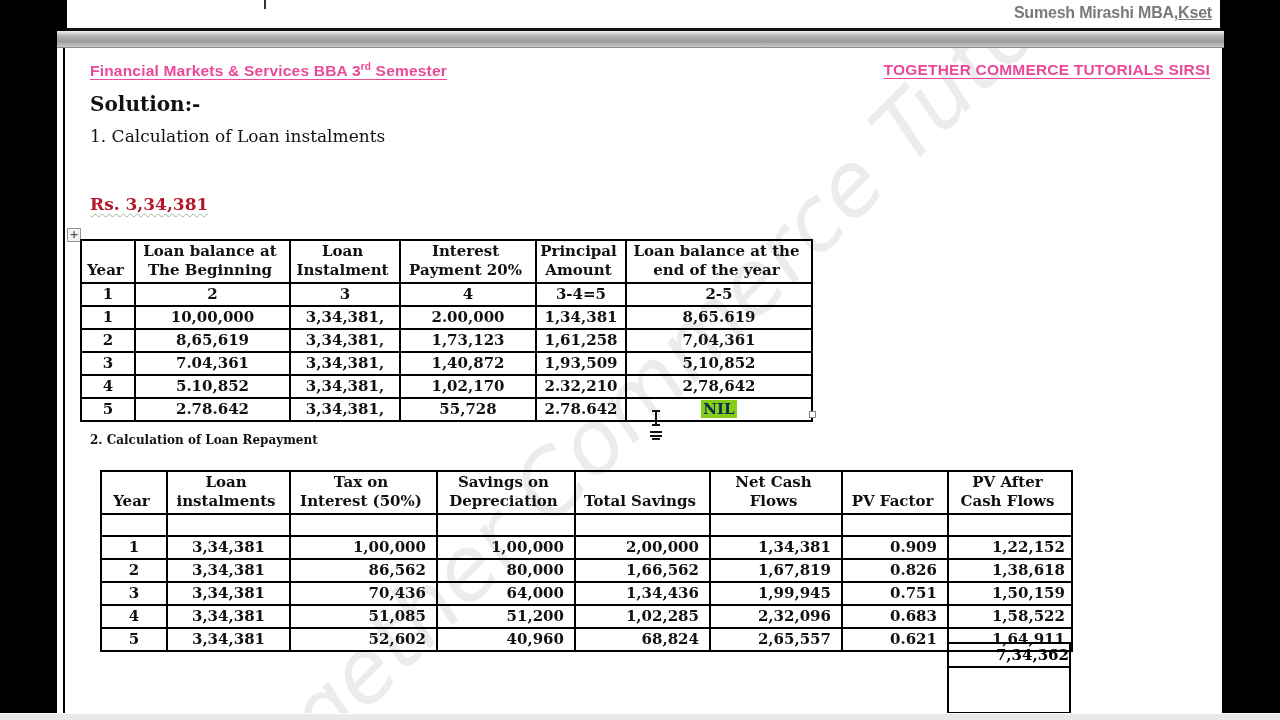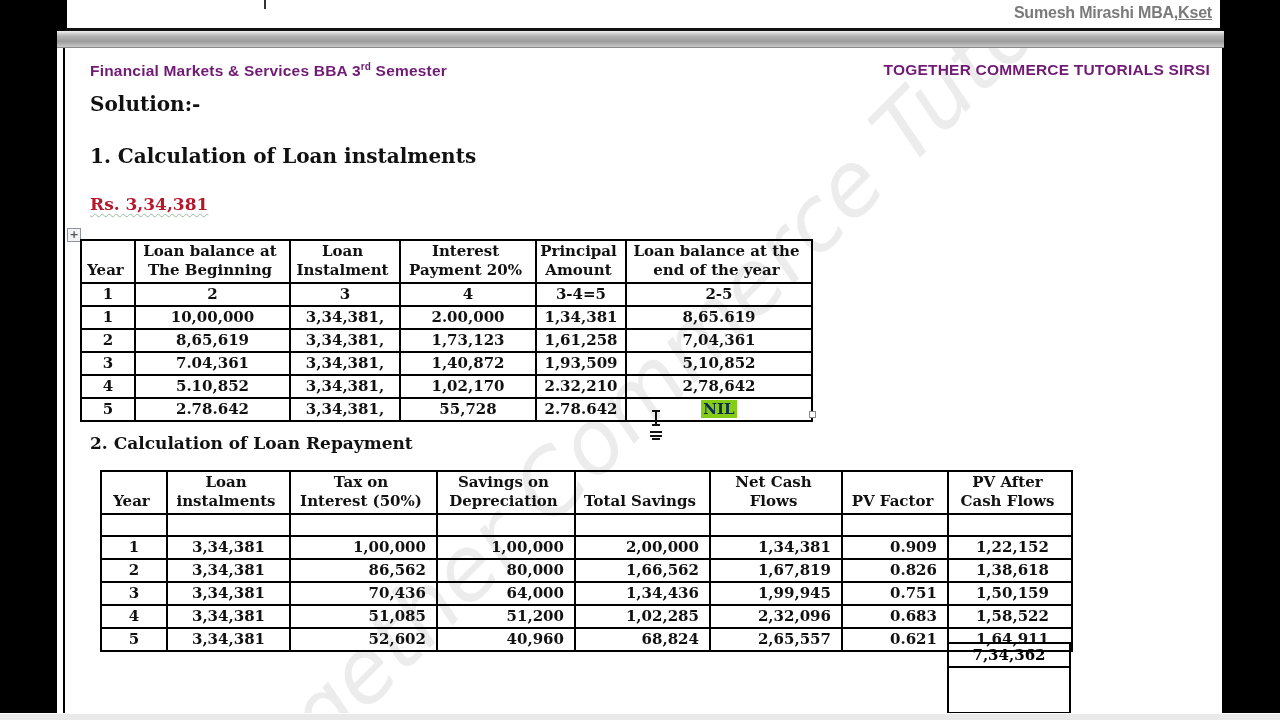--- a/index.html
+++ b/index.html
@@ -26,55 +26,55 @@
           border-left:2px solid #000; overflow:hidden; }
   #page > * { position:absolute; }
 
   #watermark { left:170px; top:700px; transform:rotate(-45deg); transform-origin:0 50%;
                font-family:"DejaVu Sans", sans-serif; font-style:italic; font-size:88px;
                color:#ececec; white-space:nowrap; z-index:0; }
 
   .z { z-index:1; }
 
   .gray-head { font-family:"Liberation Sans", sans-serif; font-weight:700; font-size:15.5px;
-               color:#701a75; text-underline-offset:3px; letter-spacing:0.2px; }
+               color:#ec4899; text-decoration:underline; text-underline-offset:3px; letter-spacing:0.2px; }
   #doc-head-left  { left:25px; top:13px; }
   #doc-head-left sup { font-size:10px; }
   #doc-head-right { right:12px; top:13px; }
 
   #solution   { left:25px; top:44px;  font-size:20px; font-weight:700; color:#111; }
-  #s1-heading { left:25px; top:96px;  font-size:20px; font-weight:700; color:#111; }
+  #s1-heading { left:25px; top:78px;  font-size:17px; font-weight:400; color:#111; }
   #s1-line1   { left:25px; top:101px; font-size:17px; color:#1a1a1a; }
   #s1-line2   { left:25px; top:124px; font-size:17px; color:#1a1a1a; }
   #s1-result  { left:25px; top:146px; font-size:17px; font-weight:700; color:#b5172b;
                 text-decoration:underline wavy #9bb89b 1px; text-underline-offset:3px; }
-  #s2-heading { left:25px; top:385px; font-size:17px; font-weight:700; color:#111; }
+  #s2-heading { left:25px; top:385px; font-size:12px; font-weight:700; color:#111; }
 
   table { border-collapse:collapse; table-layout:fixed; background:transparent; }
   th,td { border:2px solid #000; font-family:"DejaVu Serif", serif; font-weight:700;
           color:#111; overflow:hidden; }
   th { font-size:15px; line-height:19px; vertical-align:bottom; padding:1px 8px 2px 3px;
        white-space:pre-line; text-align:center; }
   td { font-size:15px; height:22px; padding:0 5px; text-align:center; line-height:21px; }
 
   #table1 { left:15px; top:191px; width:731px; }
   #table1 th { height:42px; }
 
   #table2 { left:35px; top:422px; width:971px; }
   #table2 th { height:42px; }
   #table2 td:nth-child(1), #table2 td:nth-child(2) { text-align:center; }
   #table2 td:nth-child(3), #table2 td:nth-child(4), #table2 td:nth-child(5),
   #table2 td:nth-child(6), #table2 td:nth-child(7) { text-align:right; padding-right:10px; }
-  #table2 td:nth-child(8) { text-align:right; padding-right:22px; }
+  #table2 td:nth-child(8) { text-align:right; padding-right:6px; }
 
   .sel { background:#84cc16; color:#0d2b52; padding:0 2px; }
 
   
   #total-col { left:882px; top:594px; width:124px; border:2px solid #000; }
-  #total-cell { height:24px; border-bottom:2px solid #000; text-align:center; 
+  #total-cell { height:24px; border-bottom:2px solid #000; text-align:right; 
                 font-size:15px; font-weight:700; line-height:22px; font-family:"DejaVu Serif", serif; }
   #total-empty { height:44px; }
 
   
   #move-handle { left:2px; top:180px; width:14px; height:14px; border:1px solid #8f959c;
                  background:#f2f3f4; color:#555; font:700 11px/12px "DejaVu Sans", sans-serif;
                  text-align:center; }
   
   #resize-handle { left:744px; top:363px; width:7px; height:7px; border:1.5px solid #8a8a8a; background:#fff; }
 

